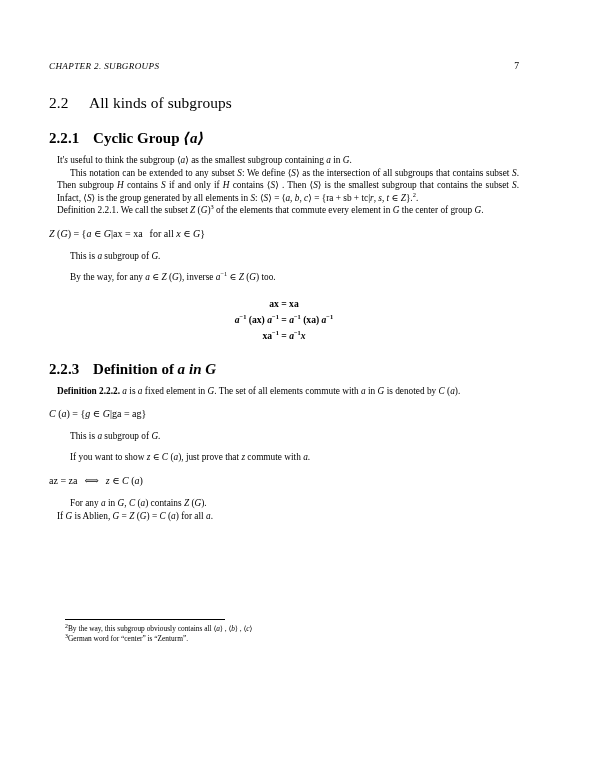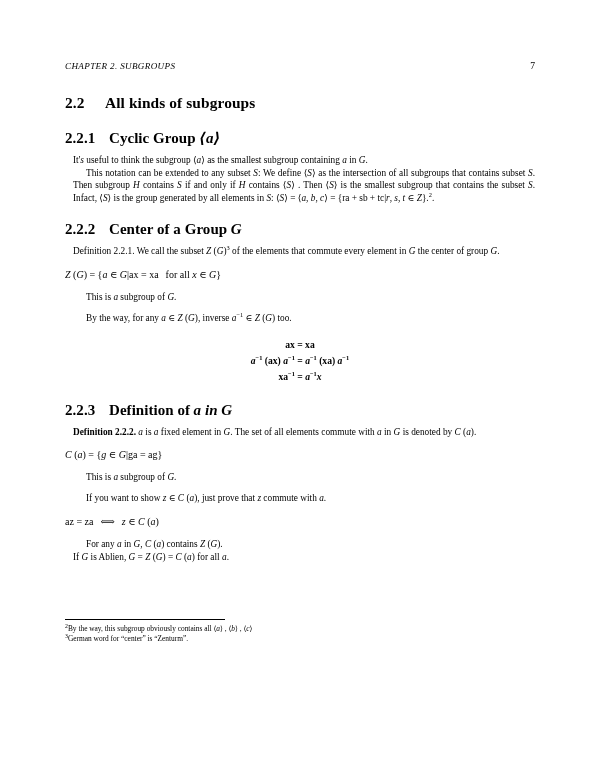--- a/index.html
+++ b/index.html
@@ -18,21 +18,21 @@
   .page {
     position: relative;
     width: 600px;
     height: 776px;
     box-sizing: border-box;
     padding: 0;
     overflow: hidden;
   }
   .content {
     position: absolute;
-    left: 65px;
+    left: 49px;
     top: 60px;
     width: 470px;
   }
 
   
   .runhead {
     display: flex;
     justify-content: space-between;
     align-items: baseline;
     font-style: italic;
@@ -42,21 +42,21 @@
   }
   .runhead .folio {
     font-style: normal;
     font-size: 9.6px;
     letter-spacing: 0;
   }
 
   
   h1.sec {
     font-size: 15.4px;
-    font-weight: bold;
+    font-weight: normal;
     margin: 0 0 16px 0;
     letter-spacing: 0.1px;
   }
   h1.sec .num { display: inline-block; min-width: 40px; }
 
   h2.subsec {
     font-size: 15px;
     font-weight: bold;
     margin: 17px 0 7px 0;
     letter-spacing: 0.05px;
@@ -152,23 +152,20 @@
       <span class="num">2.2</span><span>All kinds of subgroups</span>
     </h1>
 
     <h2 class="subsec">
       <span class="num">2.2.1</span><span>Cyclic Group</span><span class="sp-sm"></span><span class="it">⟨<span class="mathvar">a</span>⟩</span>
     </h2>
 
     <p class="noindent">It'<span class="mathvar">s</span> useful to think the subgroup ⟨<span class="mathvar">a</span>⟩ as the smallest subgroup containing <span class="mathvar">a</span> in <span class="mathvar">G</span>.</p>
     <p class="indent tight">This notation can be extended to any subset <span class="mathvar">S</span>: We define ⟨<span class="mathvar">S</span>⟩ as the intersection of all subgroups that contains subset <span class="mathvar">S</span>. Then subgroup <span class="mathvar">H</span> contains <span class="mathvar">S</span> if and only if <span class="mathvar">H</span> contains ⟨<span class="mathvar">S</span>⟩ . Then ⟨<span class="mathvar">S</span>⟩ is the smallest subgroup that contains the subset <span class="mathvar">S</span>. Infact, ⟨<span class="mathvar">S</span>⟩ is the group generated by all elements in <span class="mathvar">S</span>: ⟨<span class="mathvar">S</span>⟩ = ⟨<span class="mathvar">a</span>, <span class="mathvar">b</span>, <span class="mathvar">c</span>⟩ = {ra + sb + tc|<span class="mathvar">r</span>, <span class="mathvar">s</span>, <span class="mathvar">t</span> ∈ <span class="mathvar">Z</span>}.<sup class="fn">2</sup>.</p>
 
-    <h2 class="subsec">
-      <span class="num">2.2.2</span><span>Center of a Group</span><span class="sp-sm"></span><span class="it"><span class="mathvar">G</span></span>
-    </h2>
 
     <p class="noindent"><span style="font-weight:normal">Definition 2.2.1.</span> <span>We call the subset <span class="mathvar">Z</span> (<span class="mathvar">G</span>)<sup class="fn">3</sup> of the elements that commute every element in <span class="mathvar">G</span> the center of group <span class="mathvar">G</span>.</span></p>
 
     <div class="eq"><span class="mathvar">Z</span> (<span class="mathvar">G</span>) = {<span class="mathvar">a</span> ∈ <span class="mathvar">G</span>|ax = xa<span class="sp"></span>for all <span class="mathvar">x</span> ∈ <span class="mathvar">G</span>}</div>
 
     <p class="indent gap">This is <span class="mathvar">a</span> subgroup of <span class="mathvar">G</span>.</p>
 
     <p class="indent gap">By the way, for any <span class="mathvar">a</span> ∈ <span class="mathvar">Z</span> (<span class="mathvar">G</span>), inverse <span class="mathvar">a</span><sup class="ex">−1</sup> ∈ <span class="mathvar">Z</span> (<span class="mathvar">G</span>) too.</p>
 
     <div class="eqblock">

